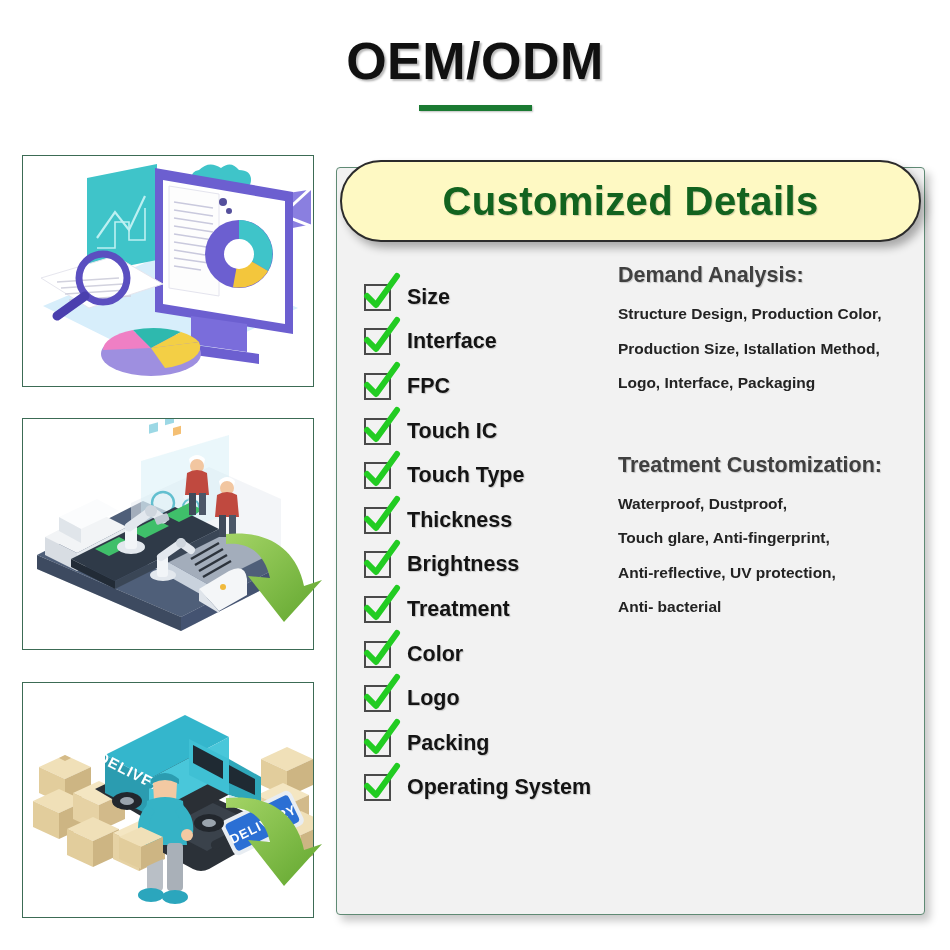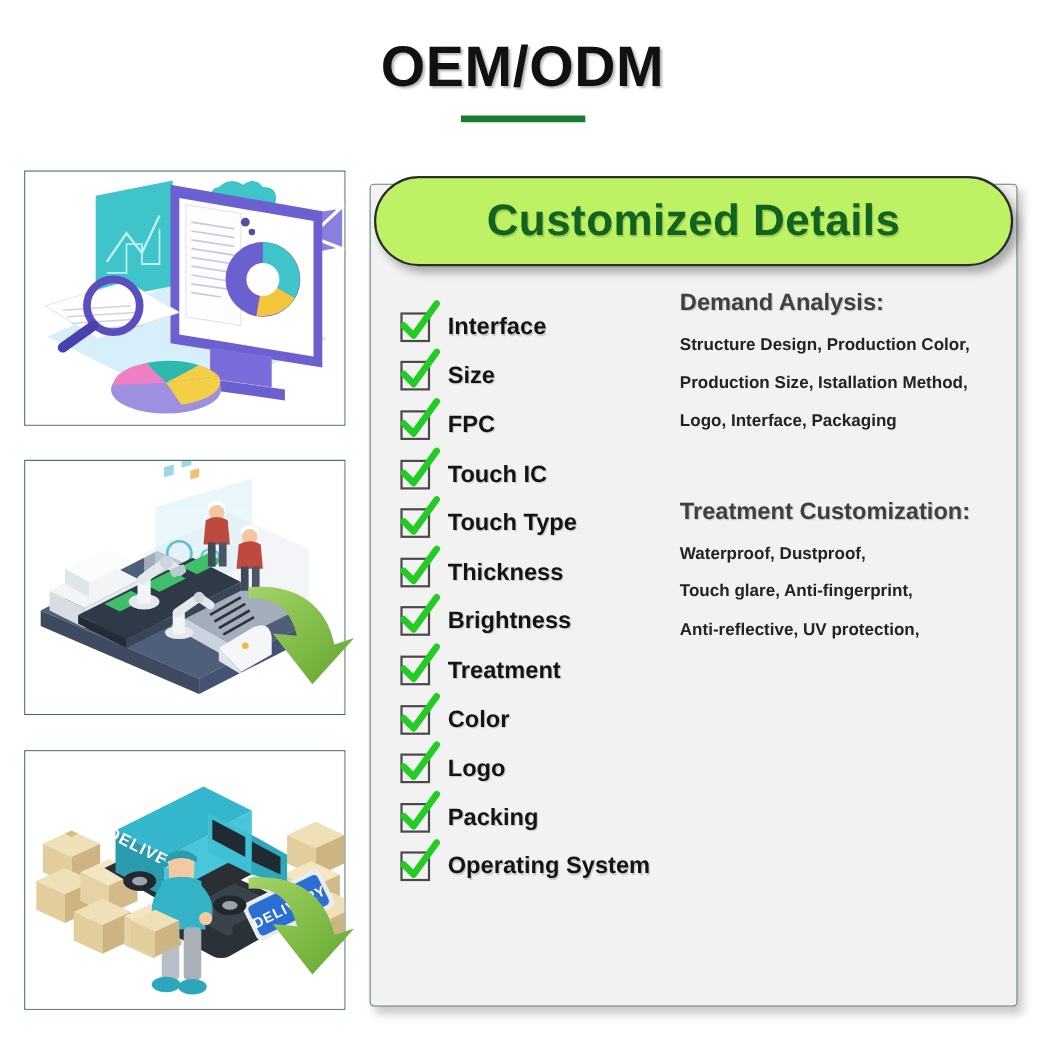--- a/index.html
+++ b/index.html
@@ -37,21 +37,21 @@
   .arrow2 { top:639px; }
 
   
   .card {
     position:absolute; left:336px; top:167px; width:589px; height:748px;
     background:#f2f2f2; border:1.5px solid #5f8a74; border-radius:4px;
     box-shadow: 5px 6px 9px rgba(0,0,0,0.22);
   }
   .card-header {
     position:absolute; left:340px; top:160px; width:581px; height:82px;
-    background:#bef264; border:2px solid #2b2b2b; border-radius:42px;
+    background:#fef9c3; border:2px solid #2b2b2b; border-radius:42px;
     box-shadow: 5px 6px 8px rgba(0,0,0,0.30);
     display:flex; align-items:center; justify-content:center; z-index:6;
   }
   .card-header-text {
     font-size:40px; font-weight:bold; color:#12631f; letter-spacing:0.4px;
     text-shadow: 1px 1px 1px rgba(0,0,0,0.18);
   }
 
   
   .checklist { position:absolute; left:364px; top:275px; width:240px; z-index:7; }
@@ -413,30 +413,30 @@
   </div>
 
   <div class="checklist">
 
     <div class="check-row">
       <span class="cbox">
         <svg viewBox="0 0 40 40">
             <path d="M5,22 L14,31 L35,2" fill="none" stroke="#22cc22" stroke-width="6" stroke-linecap="round" stroke-linejoin="round"></path>
           </svg>
       </span>
+      <span class="check-label">Size</span>
+    </div>
+
+    <div class="check-row">
+      <span class="cbox">
+        <svg viewBox="0 0 40 40">
+            <path d="M5,22 L14,31 L35,2" fill="none" stroke="#22cc22" stroke-width="6" stroke-linecap="round" stroke-linejoin="round"></path>
+          </svg>
+      </span>
       <span class="check-label">Interface</span>
-    </div>
-
-    <div class="check-row">
-      <span class="cbox">
-        <svg viewBox="0 0 40 40">
-            <path d="M5,22 L14,31 L35,2" fill="none" stroke="#22cc22" stroke-width="6" stroke-linecap="round" stroke-linejoin="round"></path>
-          </svg>
-      </span>
-      <span class="check-label">Size</span>
     </div>
 
 
     <div class="check-row">
       <span class="cbox">
         <svg viewBox="0 0 40 40">
             <path d="M5,22 L14,31 L35,2" fill="none" stroke="#22cc22" stroke-width="6" stroke-linecap="round" stroke-linejoin="round"></path>
           </svg>
       </span>
       <span class="check-label">FPC</span>
@@ -532,16 +532,17 @@
       <div class="section-line">Production Size, Istallation Method,</div>
       <div class="section-line">Logo, Interface, Packaging</div>
     </div>
 
 
     <div class="section">
       <div class="section-title">Treatment Customization:</div>
       <div class="section-line">Waterproof, Dustproof,</div>
       <div class="section-line">Touch glare, Anti-fingerprint,</div>
       <div class="section-line">Anti-reflective, UV protection,</div>
+      <div class="section-line">Anti- bacterial</div>
     </div>
   </div>
 
 </div>
 
 </body></html>

